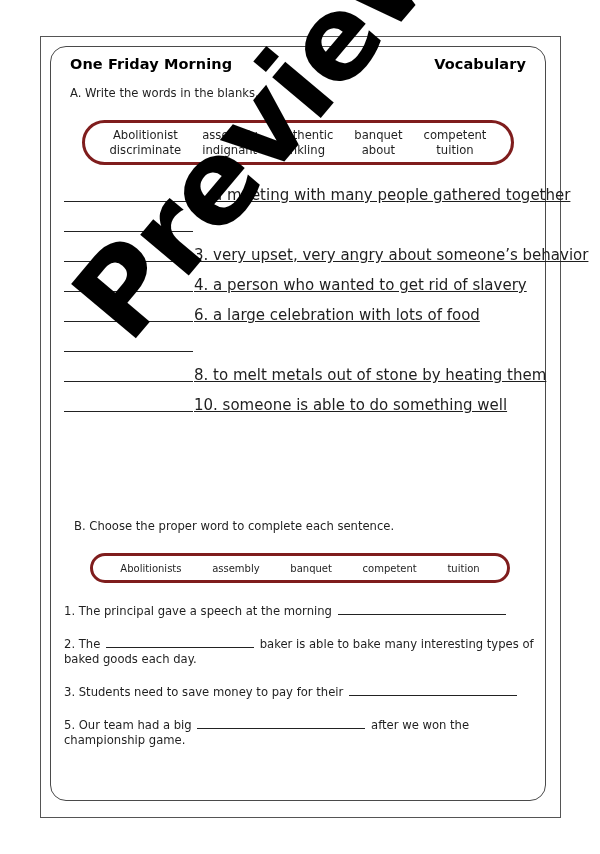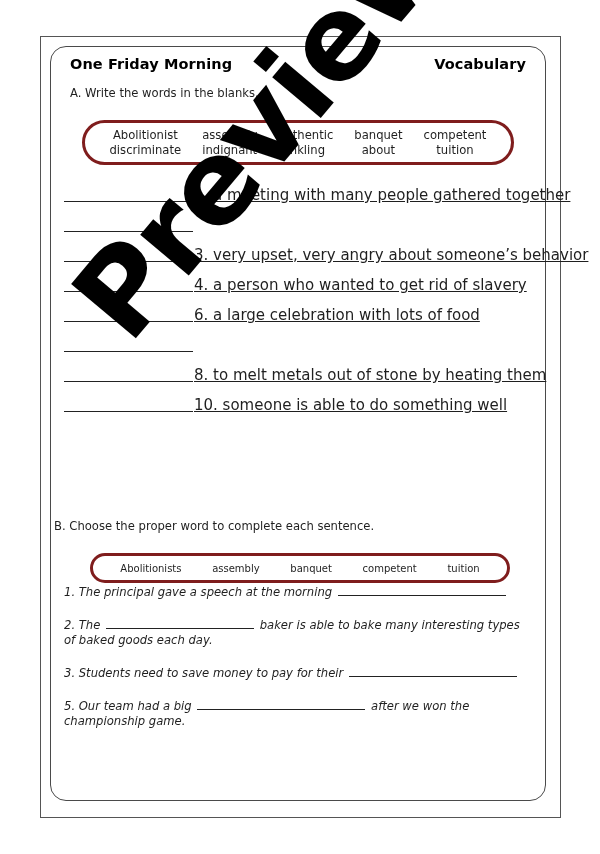--- a/index.html
+++ b/index.html
@@ -68,21 +68,21 @@
     color: #000;
   }
 
   
   .directions {
     position: absolute;
     font-size: 11.6px;
     color: #1f1f1f;
   }
   #dir-a { left: 20px; top: 40px; }
-  #dir-b { left: 4px; top: 473px; }
+  #dir-b { left: 24px; top: 473px; }
 
   
   .wordbank {
     position: absolute;
     border: 3px solid #7f1d1d;
     border-radius: 999px;
     box-sizing: border-box;
     background: #fff;
   }
   #wordbank-a {
@@ -147,23 +147,22 @@
     color: #1f1f1f;
     white-space: nowrap;
     padding-left: 1px;
     text-decoration: underline;
   }
 
   
   .sentences {
     position: absolute;
     left: 14px;
-    top: 538px;
+    top: 557px;
     width: 470px;
-    font-style: italic;
   }
   .sent {
     font-size: 11.6px;
     color: #1f1f1f;
     line-height: 1.35;
     margin-bottom: 16px;
   }
   .fill {
     display: inline-block;
     border-bottom: 1px solid #222;

